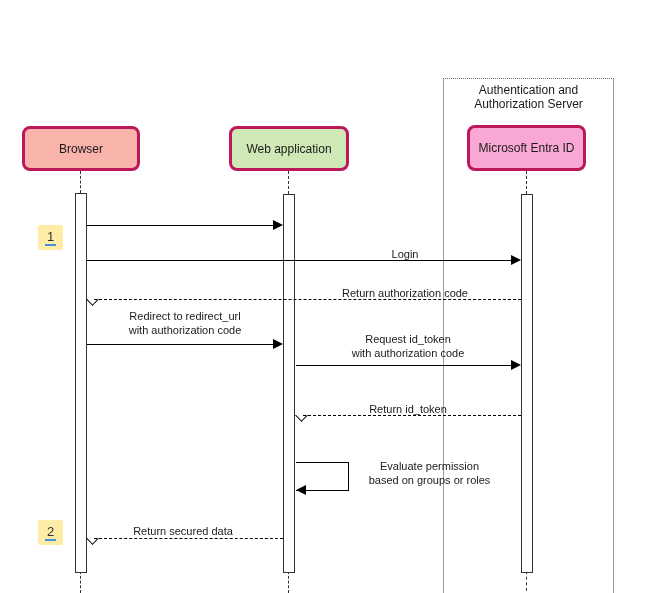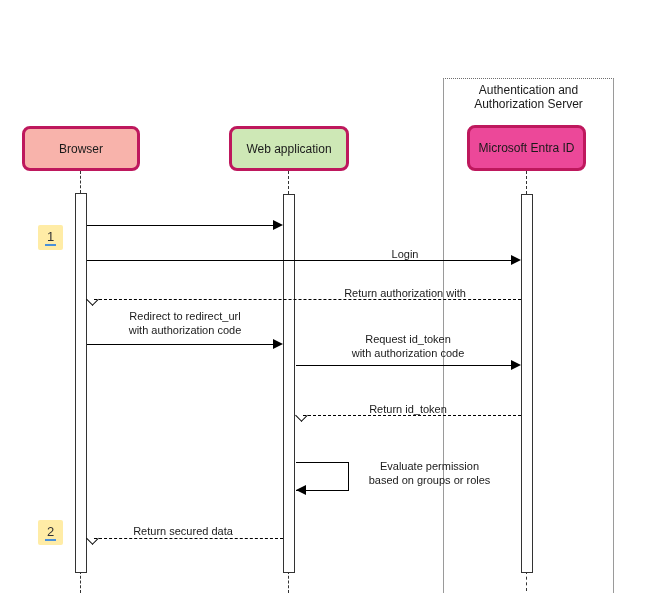--- a/index.html
+++ b/index.html
@@ -67,42 +67,42 @@
   <div class="bar" style="left:75px;top:145px;height:378px;"></div>
   <div class="bar" style="left:283px;top:146px;height:377px;"></div>
   <div class="bar" style="left:521px;top:146px;height:377px;"></div>
 
   <div class="actor actor-browser" style="background-color: rgb(248, 179, 171);">
     <span>Browser</span>
   </div>
   <div class="actor actor-web" style="background-color: rgb(206, 232, 182);">
     <span>Web application</span>
   </div>
-  <div class="actor actor-entra" style="background-color: #ec4899;">
+  <div class="actor actor-entra" style="background-color: #f9a8d4;">
     <span>Microsoft Entra ID</span>
   </div>
 
   <div class="badge" style="top: 177px; background-color: rgb(255, 236, 166);">
     <span class="digit">1</span>
   </div>
   <div class="badge" style="top: 472px; background-color: rgb(255, 236, 166);">
     <span class="digit">2</span>
   </div>
 
   <div class="line-solid" style="left:87px;top:177px;width:187px;"></div>
   <div class="arrow-right" style="left:273px;top:172px;"></div>
 
   <div class="msg-label" style="left:305px;top:199px;width:200px;">
     <div>Login</div>
   </div>
   <div class="line-solid" style="left:87px;top:212px;width:425px;"></div>
   <div class="arrow-right" style="left:511px;top:207px;"></div>
 
   <div class="msg-label" style="left:305px;top:238px;width:200px;">
-    <div>Return authorization with</div>
+    <div>Return authorization code</div>
   </div>
   <div class="line-dashed" style="left:94px;top:251px;width:427px;"></div>
   <div class="chevron-left" style="left:88px;top:247px;"></div>
 
   <div class="msg-label" style="left:85px;top:261px;width:200px;">
     <div>Redirect to redirect_url</div>
     <div>with authorization code</div>
   </div>
   <div class="line-solid" style="left:87px;top:296px;width:187px;"></div>
   <div class="arrow-right" style="left:273px;top:291px;"></div>

